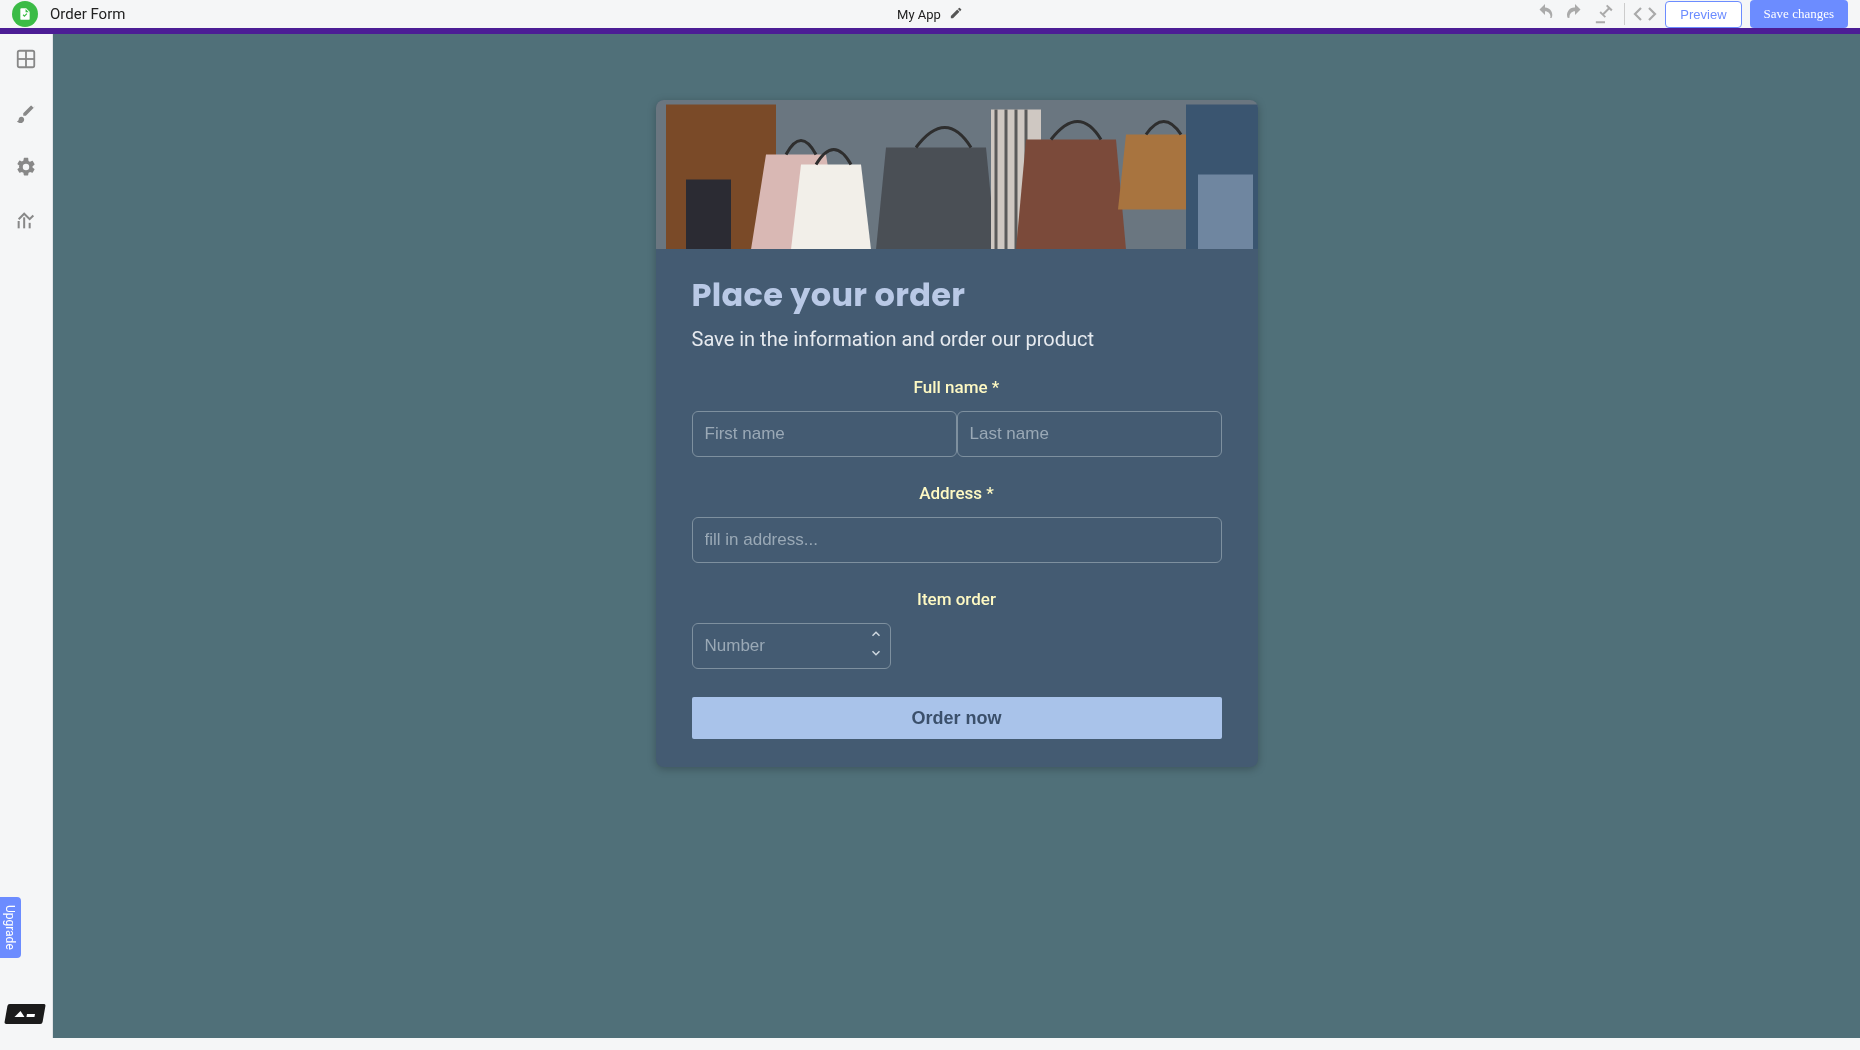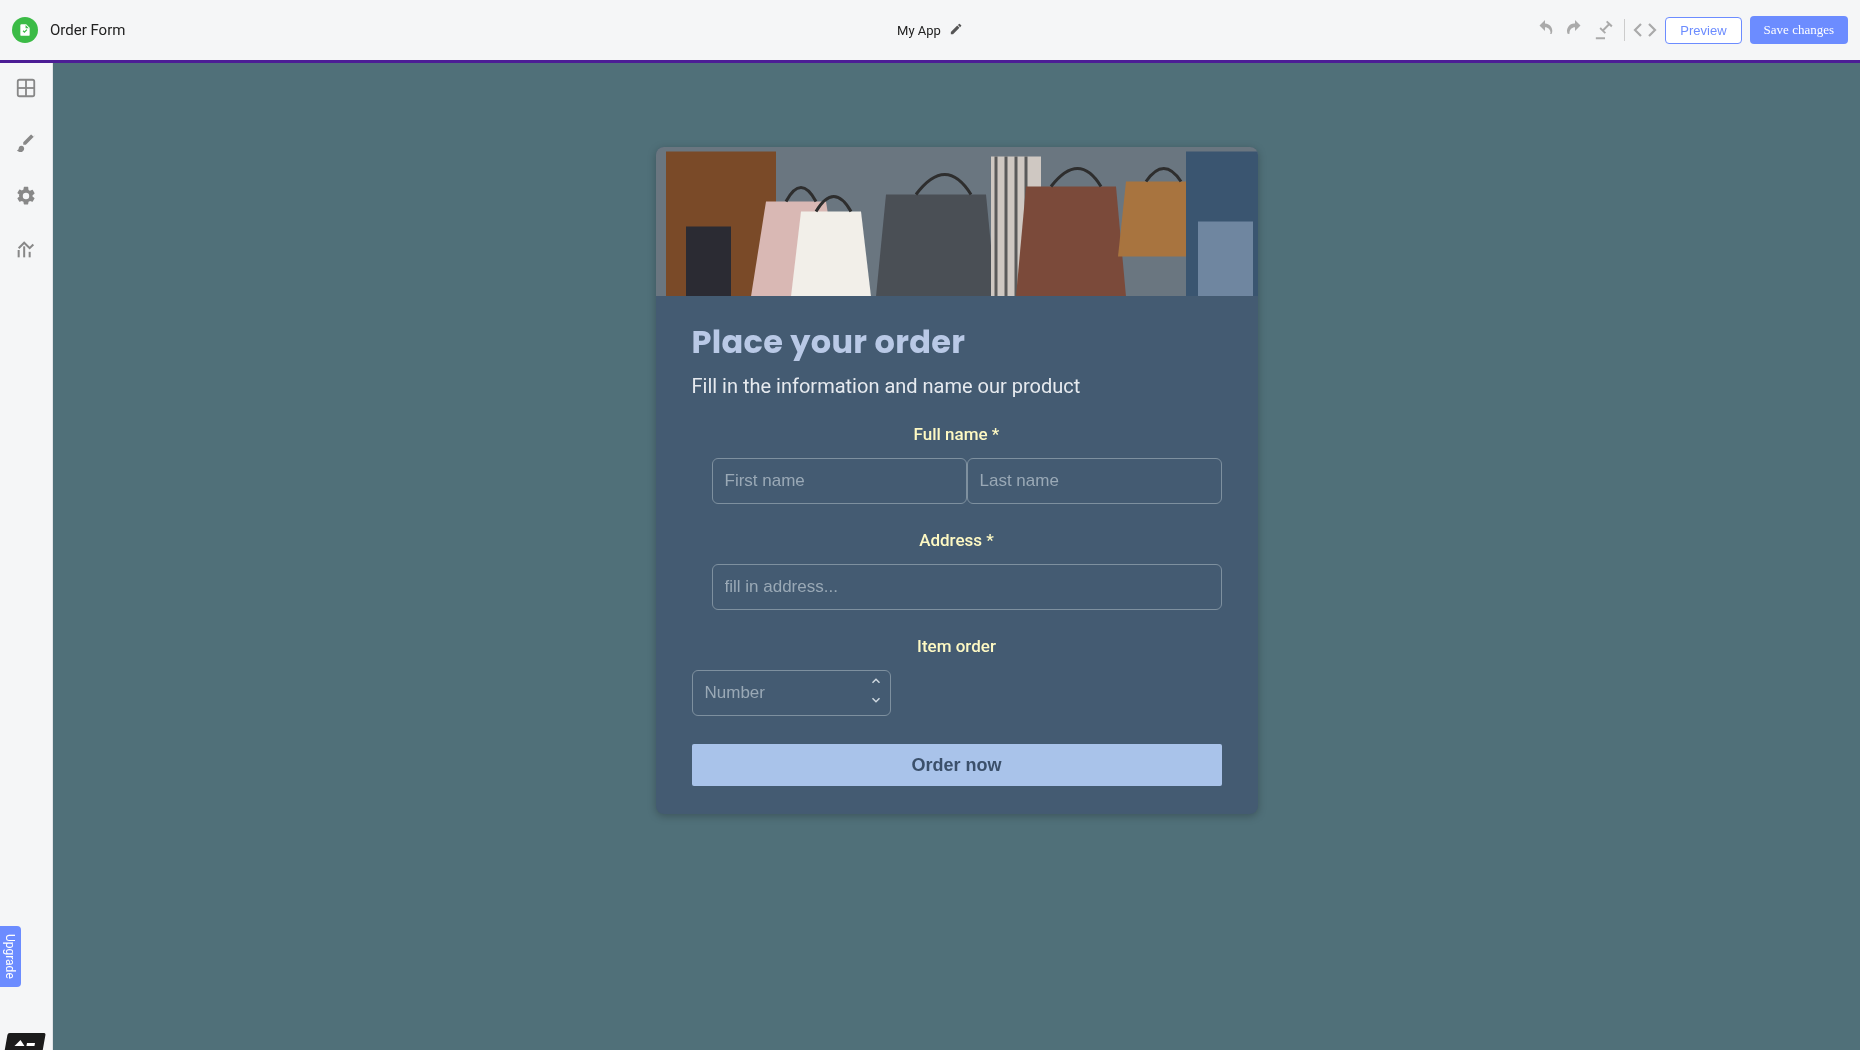--- a/index.html
+++ b/index.html
@@ -1,23 +1,23 @@
 <!DOCTYPE html>
 <html><head>
 <meta charset="utf-8">
 <style>
   * { box-sizing: border-box; margin: 0; padding: 0; }
   html, body { width: 100%; height: 100%; font-family: -apple-system, BlinkMacSystemFont, "Segoe UI", Roboto, Arial, sans-serif; }
   body { background: #f5f6f7; overflow: hidden; }
 
   
   .topbar {
-    height: 63px;
+    height: 34px;
     background: #f5f6f7;
-    border-bottom: 3px solid #4c1d95;
+    border-bottom: 6px solid #4c1d95;
     display: flex;
     align-items: center;
     padding: 0 12px;
     position: relative;
   }
   .topbar-left { display: flex; align-items: center; gap: 12px; }
   .logo {
     width: 26px; height: 26px; border-radius: 50%;
     background: #3bbb46; display:flex; align-items:center; justify-content:center;
   }
@@ -59,39 +59,39 @@
     position:absolute; left:6px; bottom:14px;
     width:38px; height:20px; background:#1b1b1b; color:#fff;
     font-size:10px; display:flex; align-items:center; justify-content:center;
     transform: skewX(-10deg); border-radius:2px;
   }
 
   
   .canvas {
     flex:1; background:#507079;
     display:flex; justify-content:center; align-items:flex-start;
-    padding-top:84px; overflow:auto;
+    padding-top:66px; overflow:auto;
   }
   .card {
     width:602px; border-radius:8px; overflow:hidden;
     background:#445b72;
     box-shadow:0 2px 8px rgba(0,0,0,.25);
   }
   .hero {
     height:149px; position:relative; overflow:hidden;
   }
   .hero svg { width:100%; height:100%; display:block; }
 
   .card-body { padding:22px 36px 28px 36px; }
   .card-title { font-size:32px; font-weight:700; color:#b9c9e6; font-family: "Poppins", -apple-system, sans-serif; letter-spacing:.3px; }
   .card-sub { margin-top:8px; font-size:20px; color:#e6eaef; font-weight:400; }
 
   .field-group { margin-top:26px; }
   .field-label { font-size:17px; color:#fef9c3; font-weight:500;text-align:center; }
-  .field-row { display:flex; gap:0; margin-top:14px;margin-left:20px; }
+  .field-row { display:flex; gap:0; margin-top:14px; }
   .text-input {
     flex:1; height:46px; border-radius:6px; border:1.5px solid #7e909f;
     background:transparent; color:#fff; font-size:17px; padding:0 12px;
   }
   .text-input::placeholder { color:#9aa9b6; }
   .full-width { width:100%; }
   .number-wrap { position:relative; width:199px; margin-top:14px; }
   .number-input {
     width:100%; height:46px; border-radius:6px; border:1.5px solid #7e909f;
     background:transparent; color:#fff; font-size:17px; padding:0 34px 0 12px;
@@ -225,21 +225,21 @@
             <path d="M130 55 q15 -28 30 0"></path>
             <path d="M160 65 q18 -30 35 0"></path>
             <path d="M260 48 q30 -40 55 0"></path>
             <path d="M395 40 q28 -36 50 0"></path>
             <path d="M490 35 q18 -26 35 0"></path>
           </g>
         </svg>
       </div>
       <div class="card-body">
         <h1 class="card-title">Place your order</h1>
-        <div class="card-sub">Fill in the information and name our product</div>
+        <div class="card-sub">Save in the information and order our product</div>
 
         <div class="field-group">
           <div class="field-label">Full name *</div>
           <div class="field-row">
             <input class="text-input" placeholder="First name" style="">
             <input class="text-input" placeholder="Last name" style="">
           </div>
         </div>
 
         <div class="field-group">

